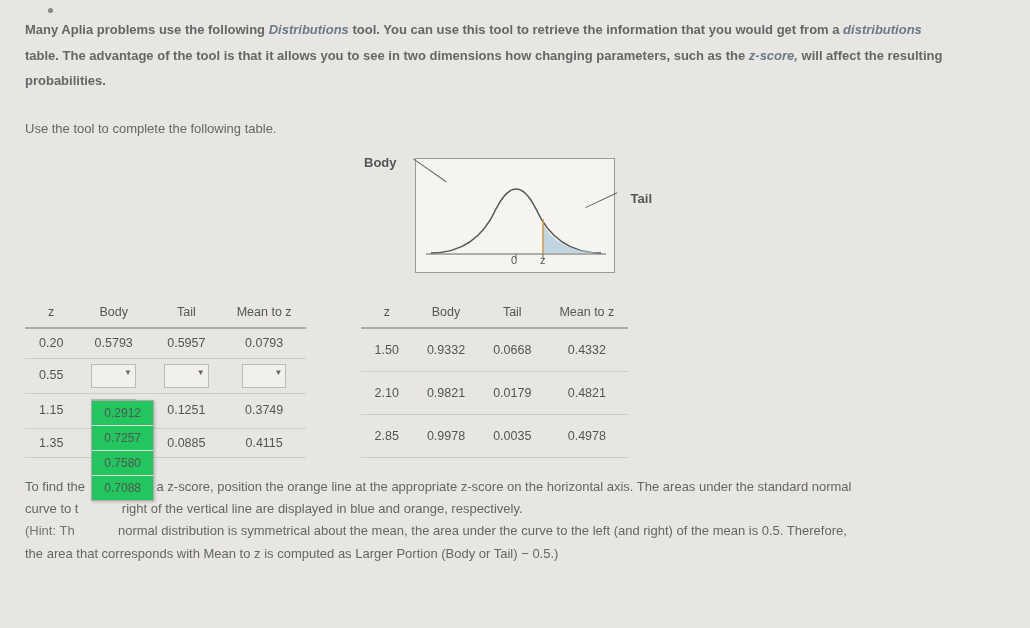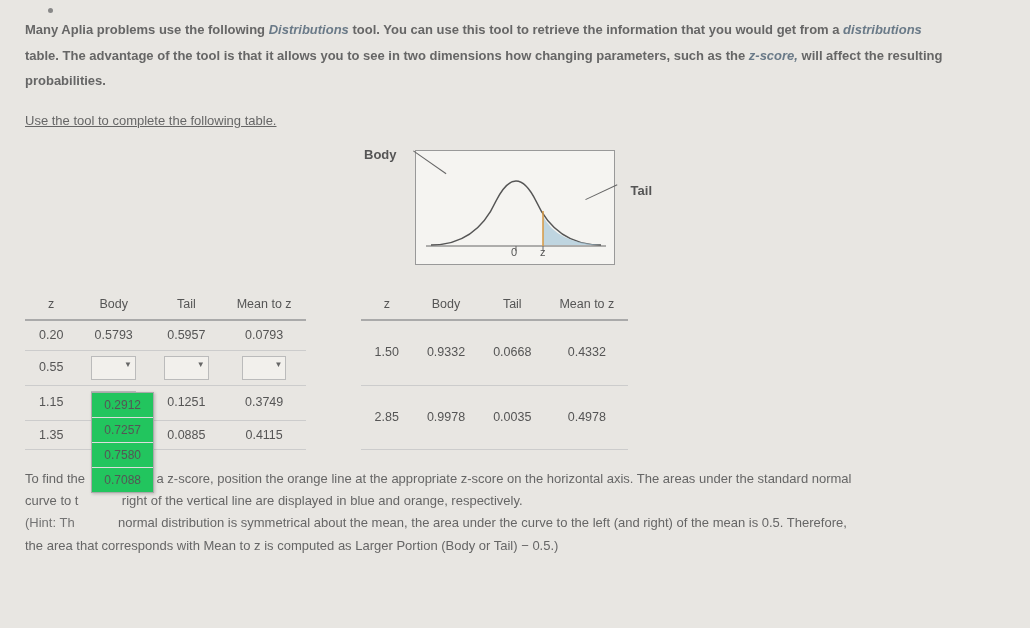--- a/index.html
+++ b/index.html
@@ -23,24 +23,23 @@
       background: #888;
       border-radius: 50%;
     }
     .intro-text {
       margin-bottom: 6px;
       color: #666;
       font-weight: bold;
     }
     .highlight { color: #6a7a88; font-style: italic; }
     .instruction {
-      margin-top: 20px;
+      margin-top: 28px;
       margin-bottom: 20px;
       color: #666;
-      text-decoration: underline;
     }
     .bell-container {
       display: flex;
       justify-content: center;
       align-items: center;
       margin: 10px auto 25px auto;
       position: relative;
     }
     .bell-box {
       border: 1px solid #999;
@@ -251,20 +250,26 @@
       </tr>
     </thead>
     <tbody>
       <tr>
         <td>1.50</td>
         <td>0.9332</td>
         <td>0.0668</td>
         <td>0.4332</td>
       </tr>
       <tr>
+        <td>2.10</td>
+        <td>0.9821</td>
+        <td>0.0179</td>
+        <td>0.4821</td>
+      </tr>
+      <tr>
         <td>2.85</td>
         <td>0.9978</td>
         <td>0.0035</td>
         <td>0.4978</td>
       </tr>
     </tbody>
   </table>
 </div>
 
 <div class="footer-text">

